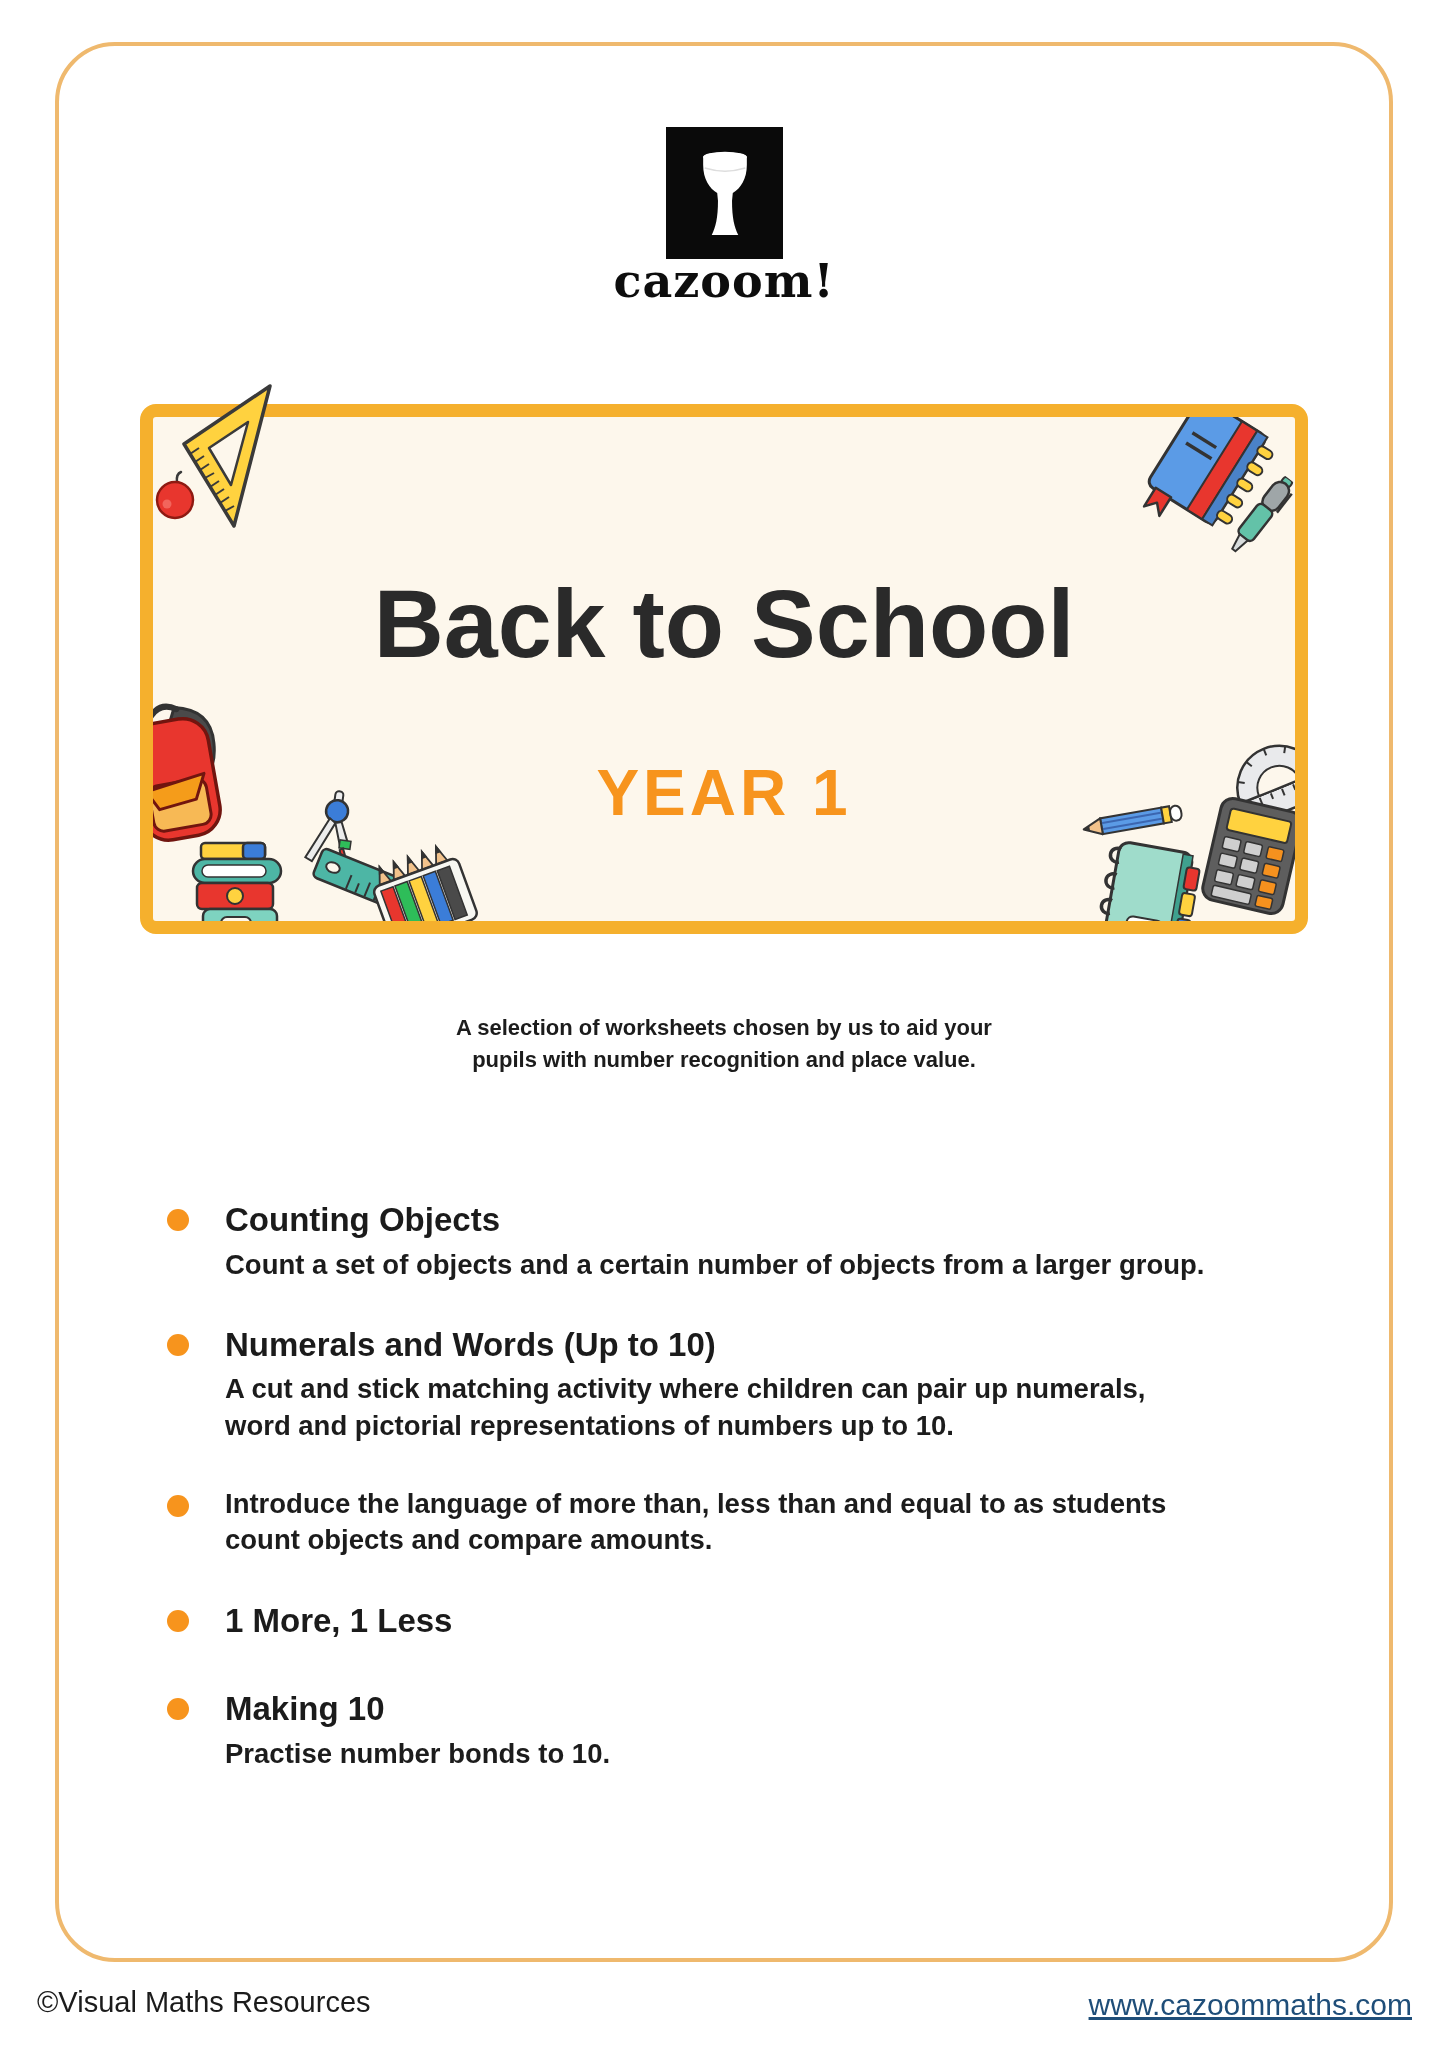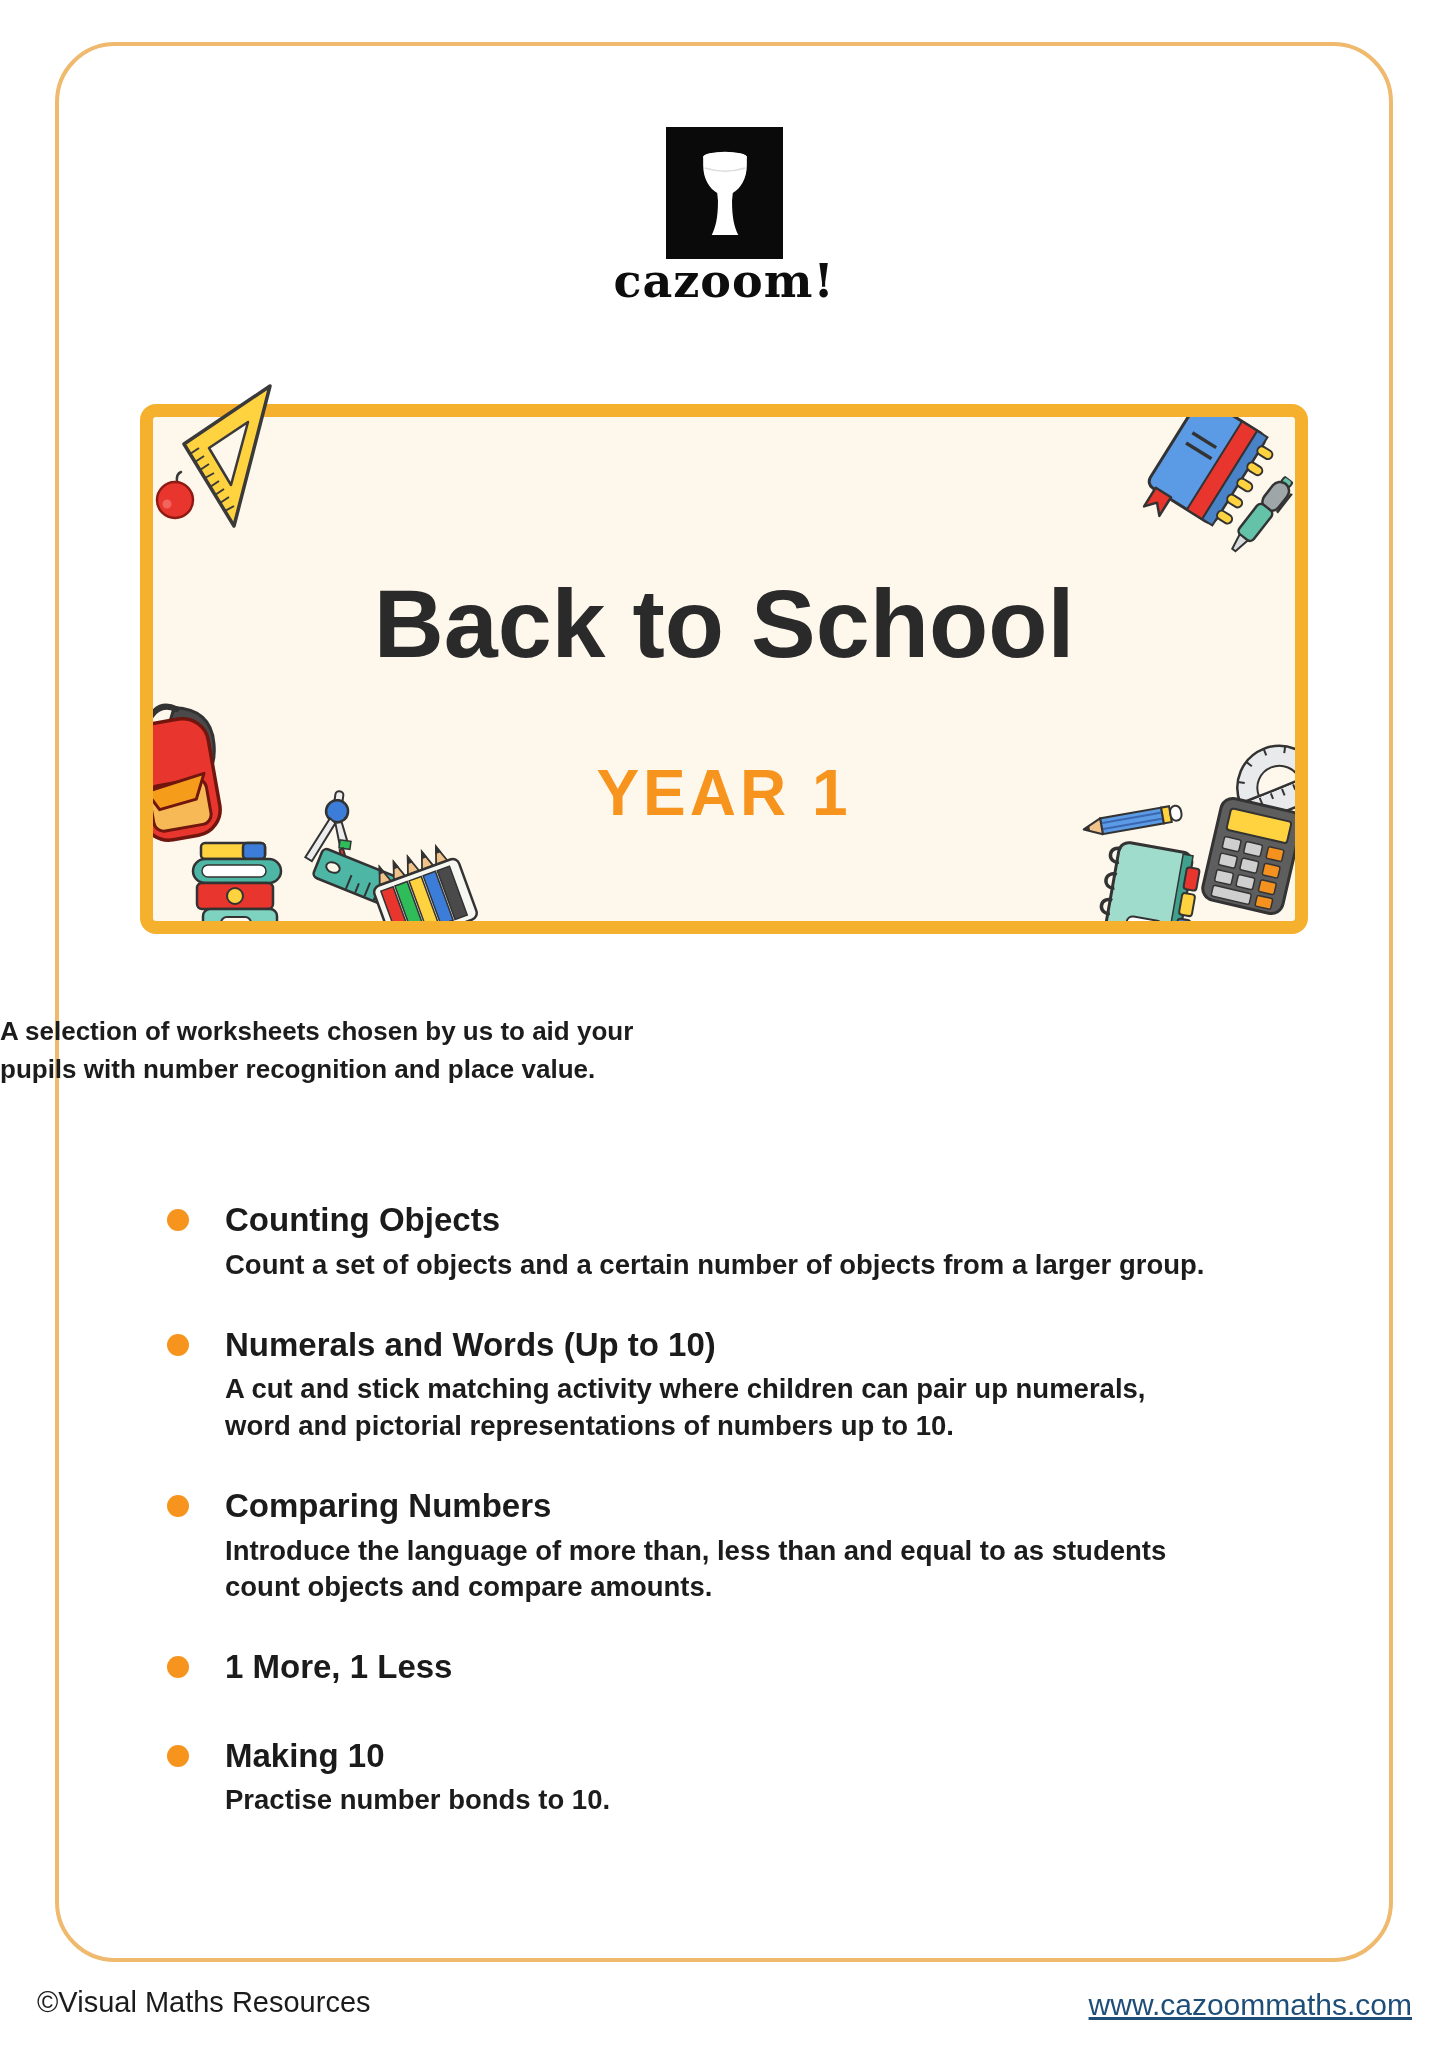--- a/index.html
+++ b/index.html
@@ -31,22 +31,22 @@
     position:absolute;left:0;top:158px;width:100%;text-align:center;
     font-size:97px;font-weight:bold;color:#2a2a2a;letter-spacing:0;z-index:2;line-height:1;
   }
   .card-year{
     position:absolute;left:0;top:344px;width:100%;text-align:center;
     font-size:64px;font-weight:bold;color:#F7941D;letter-spacing:4px;z-index:2;line-height:1;
   }
   .deco{position:absolute;z-index:1;}
   
   .intro{
-    position:absolute;left:0;top:1012px;width:100%;
-    font-size:26px;font-weight:bold;color:#1c1c1c;line-height:1.47;white-space:pre-line;
+    position:absolute;left:0;top:1012px;width:100%;text-align:center;
+    font-size:22px;font-weight:bold;color:#1c1c1c;line-height:1.47;white-space:pre-line;
   }
   
   .topics{position:absolute;left:167px;top:1200px;width:1180px;}
   .topic{display:flex;gap:36px;margin-bottom:42px;}
   .bullet{
     flex:none;width:22px;height:22px;border-radius:50%;background:#F7941D;margin-top:9px;
   }
   .topic-title{font-size:33px;font-weight:bold;color:#1b1b1b;line-height:1.2;margin-bottom:7px;}
   .topic-desc{
     font-size:27.5px;font-weight:bold;color:#1c1c1c;line-height:1.32;white-space:pre-line;
@@ -301,21 +301,20 @@
       <span class="bullet"></span>
       <div>
         <div class="topic-title">Numerals and Words (Up to 10)</div>
         <div class="topic-desc">A cut and stick matching activity where children can pair up numerals,
 word and pictorial representations of numbers up to 10.</div>
       </div>
     </div>
     <div class="topic">
       <span class="bullet"></span>
       <div>
-        <div class="topic-title">Comparing Numbers</div>
         <div class="topic-desc">Introduce the language of more than, less than and equal to as students
 count objects and compare amounts.</div>
       </div>
     </div>
     <div class="topic">
       <span class="bullet"></span>
       <div>
         <div class="topic-title">1 More, 1 Less</div>
       </div>
     </div>

